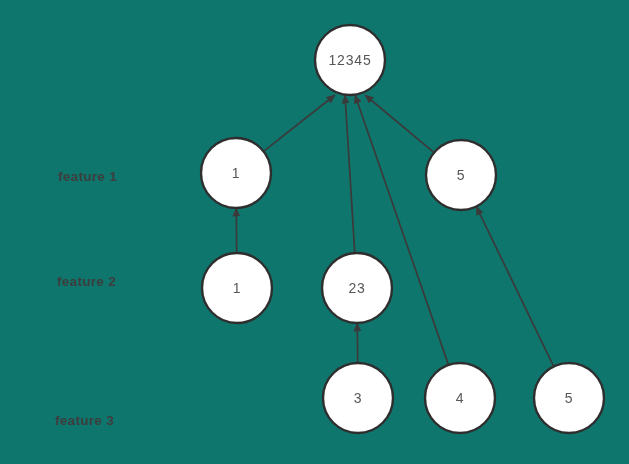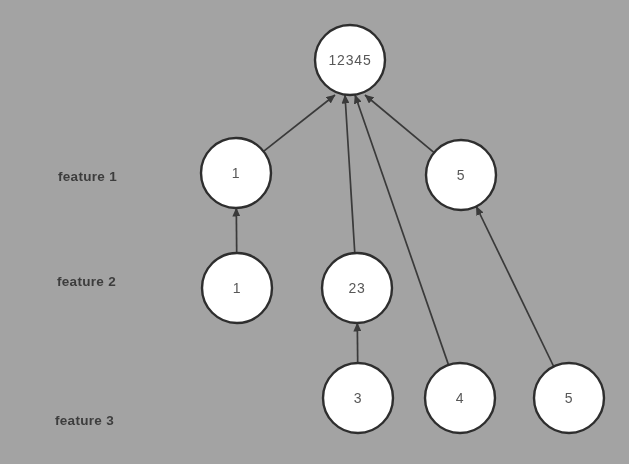--- a/index.html
+++ b/index.html
@@ -4,21 +4,21 @@
 <style>
   html, body {
     margin: 0;
     padding: 0;
     background: #000000;
   }
   .stage {
     position: relative;
     width: 629px;
     height: 464px;
-    background: #a3a3a3;
+    background: #0f766e;
     overflow: hidden;
     font-family: "Liberation Sans", sans-serif;
   }
   svg text {
     font-family: "Liberation Sans", sans-serif;
   }
 </style>
 </head>
 <body>
 

